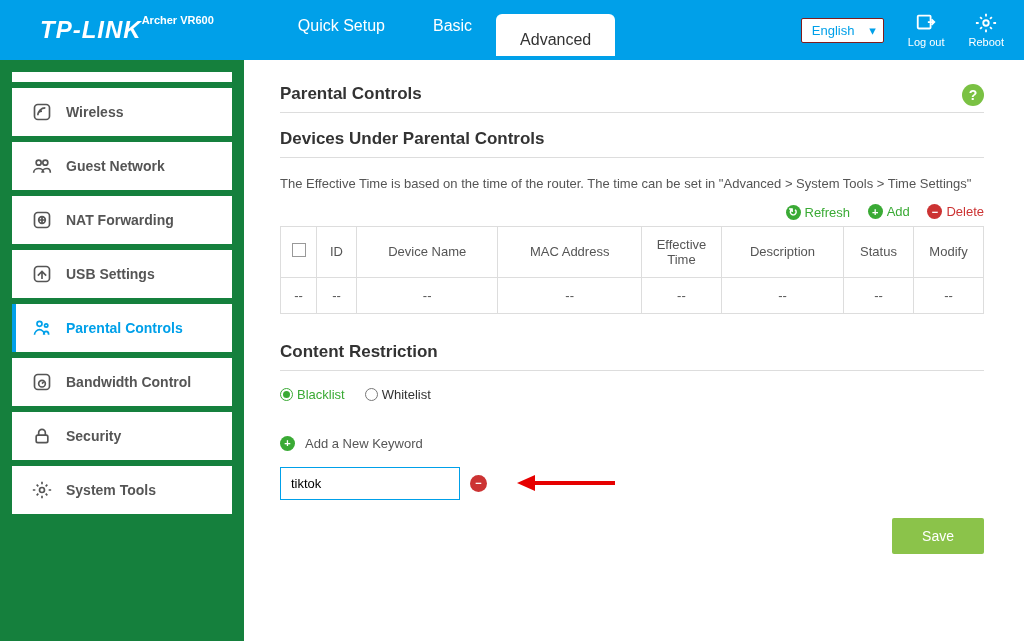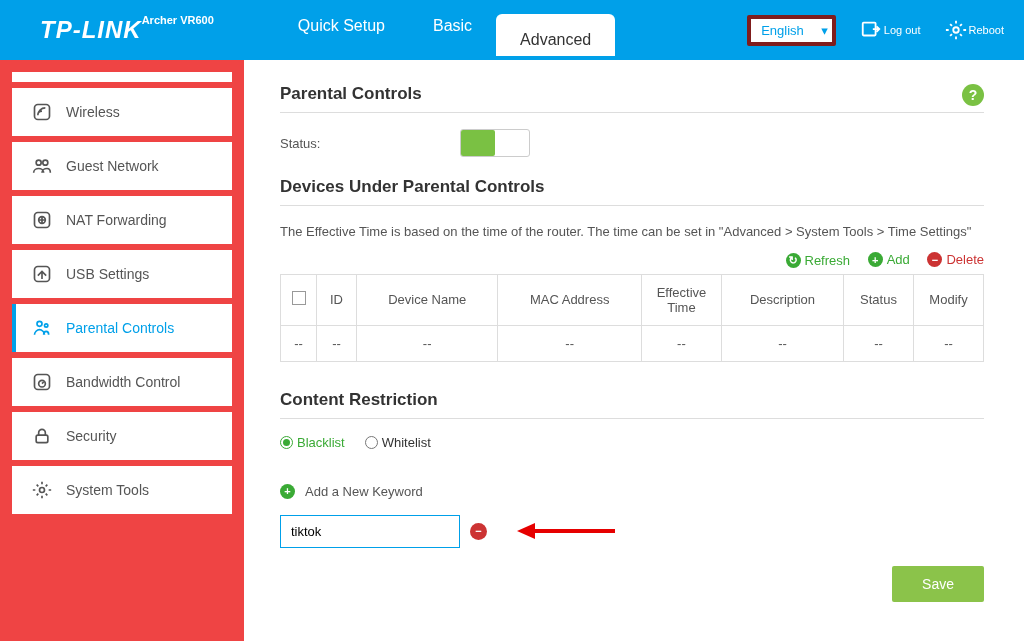--- a/index.html
+++ b/index.html
@@ -7,29 +7,29 @@
 
 
 .topbar { background: #00a0e9; height: 60px; display: flex; align-items: center; padding: 0 20px 0 40px; color: #fff; }
 .brand { display: flex; flex-direction: row; margin-right: 60px; }
 .brand-logo { font-size: 24px; font-weight: 900; letter-spacing: 1px; font-style: italic; }
 .brand-model { font-size: 11px; font-weight: 600; margin-top: -2px; }
 .top-tabs { display: flex; align-items: flex-end; height: 52px; }
 .top-tab { padding: 0 24px; height: 60px; display: flex; align-items: center; font-size: 16px; color: #fff; cursor: pointer; }
 .top-tab.active { background: #fff; color: #333; border-radius: 6px 6px 0 0; height: 42px; align-self: flex-end; margin-bottom: 0; padding-top: 10px; }
 .top-right { margin-left: auto; display: flex; align-items: center; gap: 24px; }
-.lang-select { background: #fff; border: 4px solid #7f1d1d; border-radius: 2px; padding: 4px 28px 4px 10px; font-size: 13px; color: #00a0e9; appearance: none; position: relative; text-align: right; }
+.lang-select { background: #fff; border: 1px solid #7f1d1d; border-radius: 2px; padding: 4px 28px 4px 10px; font-size: 13px; color: #00a0e9; appearance: none; position: relative; }
 .lang-wrap { position: relative; }
 .lang-caret { position: absolute; right: 8px; top: 50%; transform: translateY(-50%); pointer-events: none; color: #00a0e9; }
-.top-btn { display: flex; flex-direction: row; align-items: center; font-size: 11px; cursor: pointer; gap: 2px; }
+.top-btn { display: flex; flex-direction: column; align-items: center; font-size: 11px; cursor: pointer; gap: 2px; }
 .top-btn svg { width: 22px; height: 22px; }
 
 
 .main { display: flex; height: 581px; }
-.sidebar { width: 244px; background: #ef4444; padding: 12px; }
+.sidebar { width: 244px; background: #15803d; padding: 12px; font-weight: bold; }
 .side-item { background: #fff; margin-bottom: 6px; padding: 14px 16px; display: flex; align-items: center; gap: 14px; font-size: 14px; color: #555; cursor: pointer; border-left: 4px solid transparent; }
 .side-item.active { color: #00a0e9; border-left-color: #00a0e9; }
 .side-item .ic { width: 20px; height: 20px; display: inline-flex; align-items: center; justify-content: center; }
 .side-blank { background: #fff; height: 10px; margin-bottom: 6px; }
 
 .content { flex: 1; padding: 24px 40px 24px 36px; overflow-y: auto; position: relative; }
 .help-badge { position: absolute; right: 40px; top: 24px; width: 22px; height: 22px; border-radius: 50%; background: #7ac143; color: #fff; display: flex; align-items: center; justify-content: center; font-weight: 700; font-size: 14px; cursor: pointer; }
 
 .section-title { font-size: 17px; font-weight: 700; color: #333; margin-bottom: 8px; }
 .hr { border: none; border-bottom: 1px solid #ddd; margin-bottom: 16px; }
@@ -187,26 +187,20 @@
         </span>
       <span>System Tools</span>
     </div>
   </div>
 
   <div class="content">
     <div class="help-badge">?</div>
 
     <div class="section-title">Parental Controls</div>
     <hr class="hr">
-    <div class="row">
-      <span class="label">Status:</span>
-      <div class="toggle on">
-          <div class="knob"></div>
-        </div>
-    </div>
 
     <div class="section-title">Devices Under Parental Controls</div>
     <hr class="hr">
     <p class="note">The Effective Time is based on the time of the router. The time can be set in "Advanced &gt; System Tools &gt; Time Settings"</p>
     <div class="action-bar">
       <span class="act green">
           <span class="circ g">↻</span>
           <span>Refresh</span>
         </span>
       <span class="act green">

